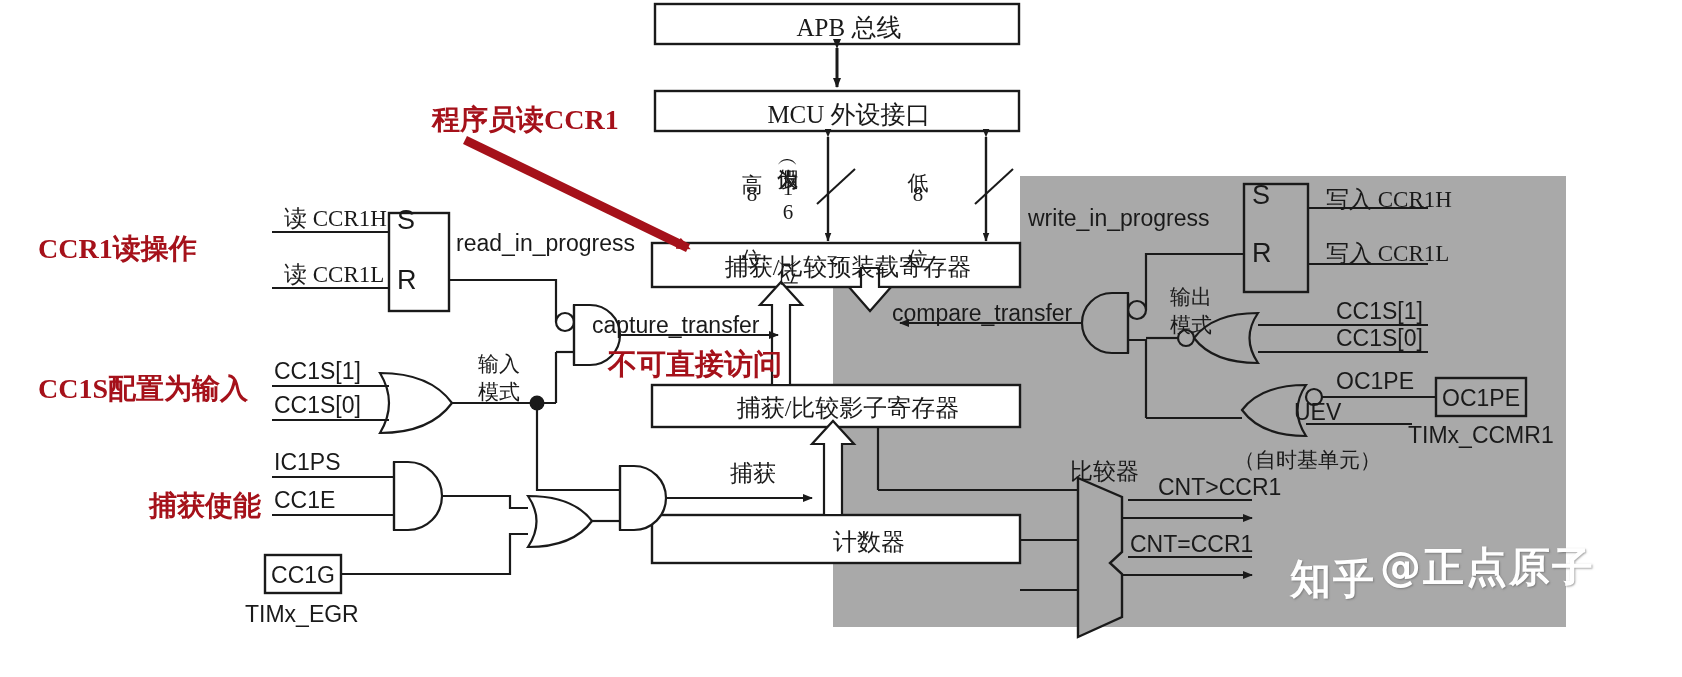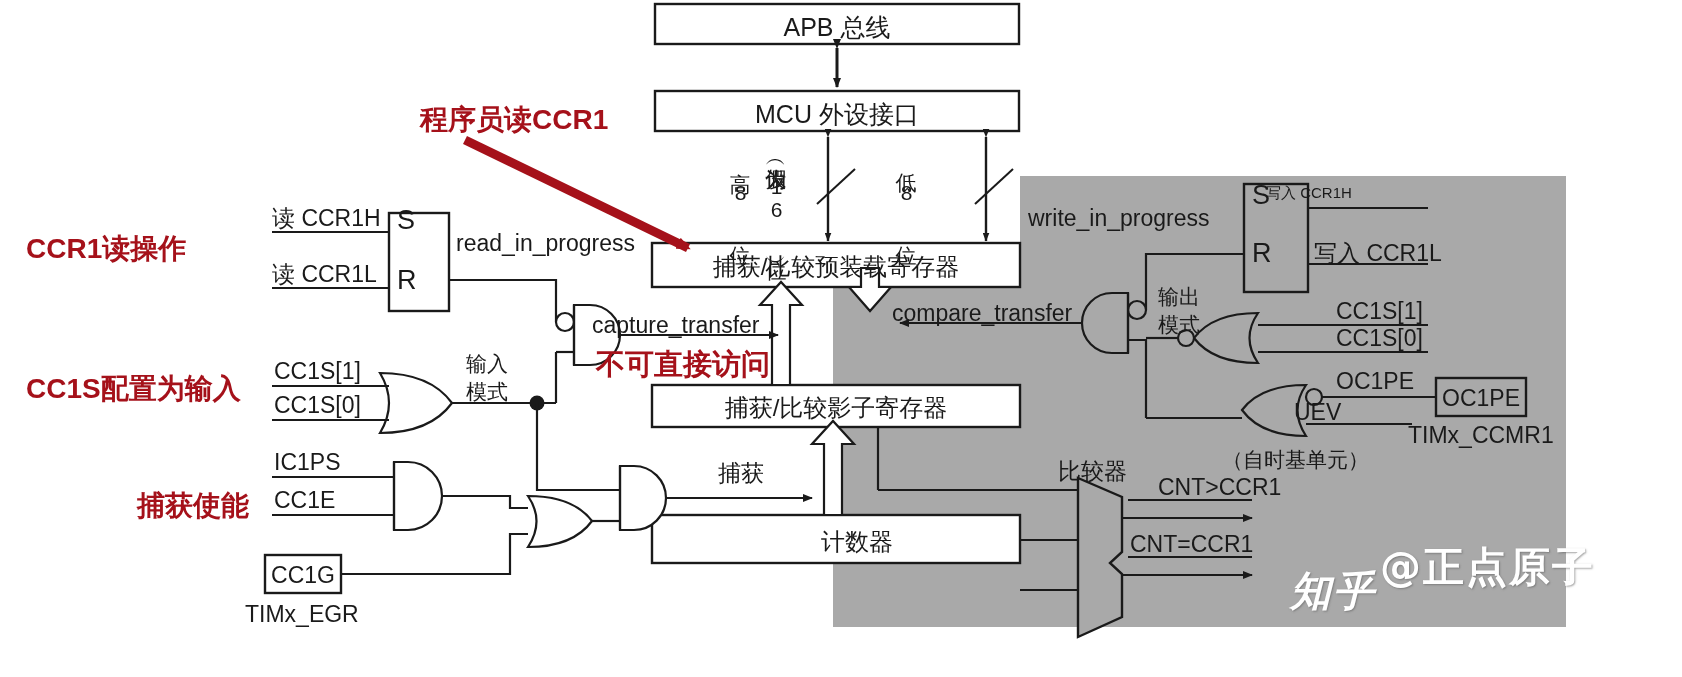--- a/index.html
+++ b/index.html
@@ -2,21 +2,21 @@
 <html><head>
 <meta charset="utf-8">
 <title>STM32 Capture/Compare Channel Diagram</title>
 <style>
   html,body{margin:0;padding:0;background:#ffffff;}
   body{font-family:"Liberation Sans","DejaVu Sans",sans-serif;}
   #stage{position:relative;width:1682px;height:677px;background:#ffffff;overflow:hidden;}
   svg#diagram{position:absolute;left:0;top:0;width:1682px;height:677px;}
   .lbl{position:absolute;white-space:nowrap;color:#1a1a1a;}
   .red{color:#a5111a;}
-  .cn{font-family:Liberation Sans, sans-serif;}
+  .cn{font-family:Liberation Serif, serif;margin-left:12px;}
   .sans{font-family:"Liberation Sans","DejaVu Sans",sans-serif;}
   .vert{writing-mode:vertical-rl;text-orientation:upright;}
   .wm{position:absolute;color:#ffffff;font-family:"DejaVu Sans","Liberation Sans",sans-serif;
       font-weight:700;letter-spacing:2px;text-shadow:1px 1px 2px rgba(90,90,90,.55);}
   .ctr{text-align:center;}
 </style>
 </head>
 <body>
 
 <div id="stage">
@@ -191,36 +191,36 @@
   <div class="lbl sans" style="left:592px;top:312px;font-size:23px;">capture_transfer</div>
   <div class="lbl cn" style="left:466px;top:350px;font-size:21px;">输入</div>
   <div class="lbl cn" style="left:466px;top:378px;font-size:21px;">模式</div>
   <div class="lbl cn" style="left:718px;top:458px;font-size:23px;">捕获</div>
 
   <div class="lbl sans" style="left:1028px;top:205px;font-size:23px;">write_in_progress</div>
   <div class="lbl sans" style="left:892px;top:300px;font-size:23px;">compare_transfer</div>
   <div class="lbl cn" style="left:1158px;top:283px;font-size:21px;">输出</div>
   <div class="lbl cn" style="left:1158px;top:311px;font-size:21px;">模式</div>
 
-  <div class="lbl cn" style="left:1266px;top:184px;font-size:15px;">写入 CCR1H</div>
+  <div class="lbl cn" style="left:1314px;top:184px;font-size:23px;">写入 CCR1H</div>
   <div class="lbl cn" style="left:1314px;top:238px;font-size:23px;">写入 CCR1L</div>
   <div class="lbl sans" style="left:1336px;top:298px;font-size:23px;">CC1S[1]</div>
   <div class="lbl sans" style="left:1336px;top:325px;font-size:23px;">CC1S[0]</div>
   <div class="lbl sans" style="left:1336px;top:368px;font-size:23px;">OC1PE</div>
   <div class="lbl sans" style="left:1294px;top:399px;font-size:23px;">UEV</div>
   <div class="lbl sans ctr" style="left:1436px;top:385px;width:90px;font-size:23px;">OC1PE</div>
   <div class="lbl sans" style="left:1408px;top:422px;font-size:23px;">TIMx_CCMR1</div>
   <div class="lbl cn" style="left:1222px;top:446px;font-size:21px;">（自时基单元）</div>
 
   <div class="lbl cn" style="left:1058px;top:456px;font-size:23px;">比较器</div>
   <div class="lbl sans" style="left:1130px;top:474px;font-size:23px;margin-left:28px;">CNT&gt;CCR1</div>
   <div class="lbl sans" style="left:1130px;top:531px;font-size:23px;">CNT=CCR1</div>
 
   <div class="lbl cn red" style="left:420px;top:101px;font-size:28px;font-weight:600;">程序员读CCR1</div>
   <div class="lbl cn red" style="left:26px;top:230px;font-size:28px;font-weight:600;">CCR1读操作</div>
   <div class="lbl cn red" style="left:26px;top:370px;font-size:28px;font-weight:600;">CC1S配置为输入</div>
   <div class="lbl cn red ctr" style="left:126px;top:487px;width:134px;font-size:28px;font-weight:600;">捕获使能</div>
   <div class="lbl cn red" style="left:596px;top:345px;font-size:29px;font-weight:600;">不可直接访问</div>
 
-  <div class="wm" style="left:1290px;top:564px;font-size:41px;font-style:italic;">知乎</div>
+  <div class="wm" style="left:1290px;top:552px;font-size:41px;">知乎</div>
   <div class="wm" style="left:1380px;top:540px;font-size:41px;">@正点原子</div>
 
 </div>
 
 </body></html>

